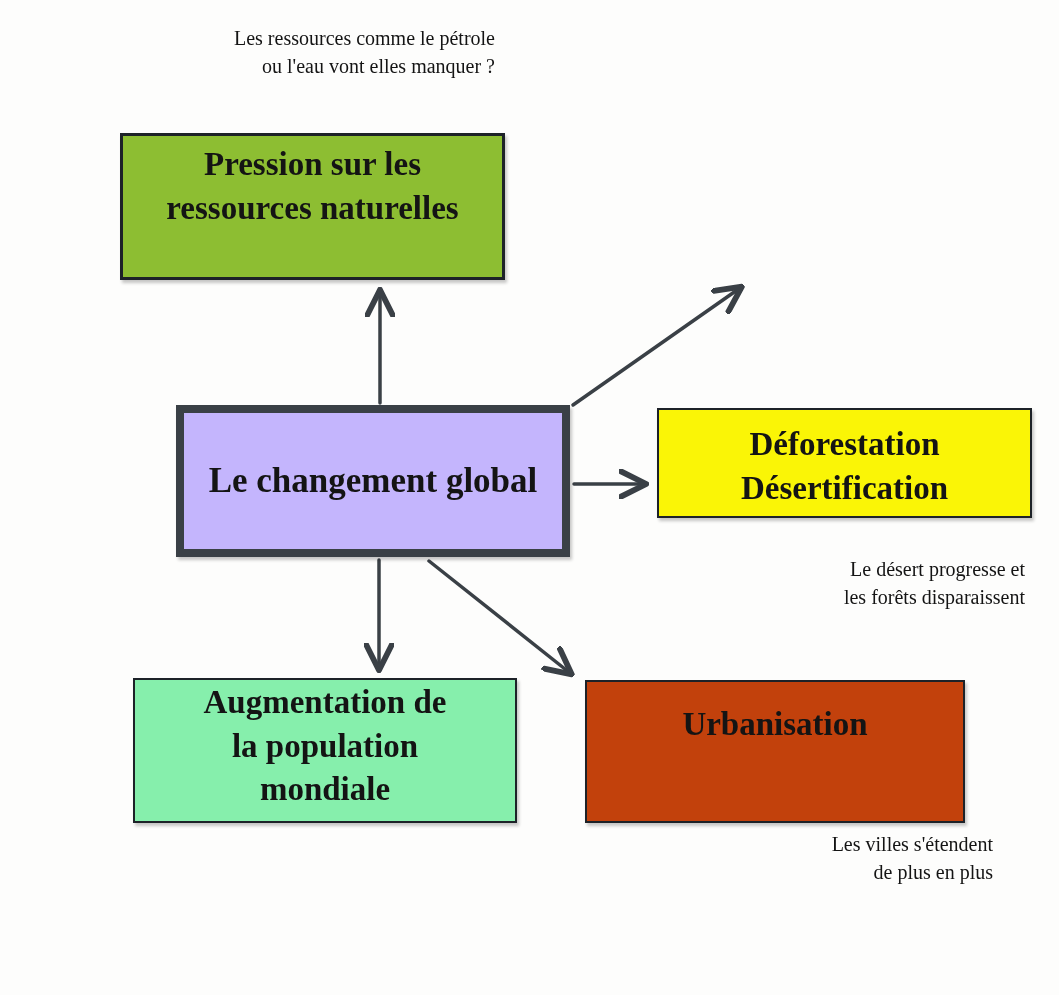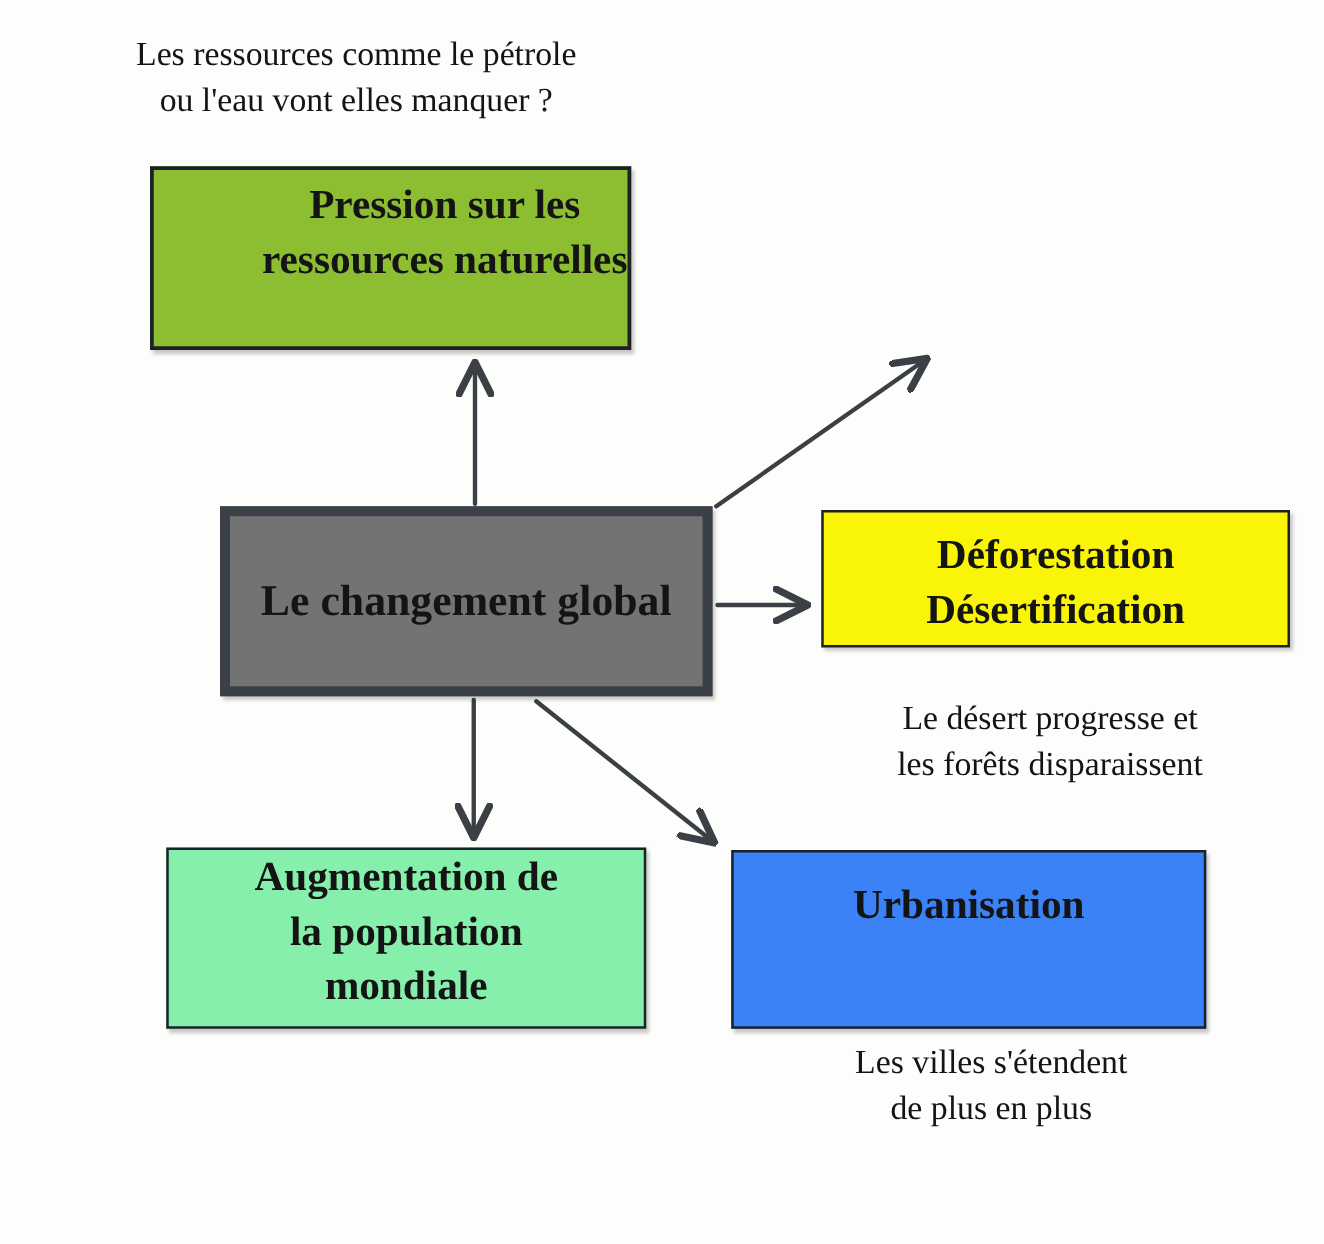--- a/index.html
+++ b/index.html
@@ -25,32 +25,32 @@
     justify-content: center;
     align-items: flex-start;
     border: 3px solid #1d2228;
     box-shadow: 2px 3px 3px rgba(0,0,0,0.22);
     font-weight: bold;
     font-size: 33px;
     line-height: 1.32;
     text-align: center;
     white-space: pre-line;
   }
-  .node-pression      { left: 120px; top: 133px; width: 385px; height: 147px; padding-top: 7px; justify-content: flex-end; }
+  .node-pression      { left: 120px; top: 133px; width: 385px; height: 147px; padding-top: 7px; }
   .node-climat        { left: 573px; top: 130px; width: 387px; height: 145px; padding-top: 19px; }
   .node-center        { left: 176px; top: 405px; width: 394px; height: 152px;
                         border: 8px solid #3a4046; background-color: #f4f2ef;
                         align-items: center; font-size: 35px; padding-top: 0; }
   .node-deforestation { left: 657px; top: 408px; width: 375px; height: 110px; padding-top: 13px; border-width: 2px; }
   .node-population    { left: 133px; top: 678px; width: 384px; height: 145px; padding-top: 1px; border-width: 2px; }
   .node-urbanisation  { left: 585px; top: 680px; width: 380px; height: 143px; padding-top: 21px; border-width: 2px; }
   .caption {
     position: absolute;
-    text-align: center;
-    font-size: 27px;
+    text-align: right;
+    font-size: 20px;
     line-height: 1.38;
     white-space: pre-line;
   }
   .caption-pression      { left: 75px;  top: 25px;  width: 420px; }
   .caption-climat        { left: 555px; top: 32px;  width: 390px; }
   .caption-deforestation { left: 655px; top: 556px; width: 370px; }
   .caption-population    { left: 110px; top: 831px; width: 420px; }
   .caption-urbanisation  { left: 593px; top: 831px; width: 400px; }
 </style>
 </head>
@@ -79,32 +79,32 @@
       <line x1="429" y1="561" x2="570" y2="673" marker-end="url(#ah)"></line>
     </g>
   </svg>
 
   <div class="node node-pression" style="background-color: rgb(141, 190, 50);">
     <span>Pression sur les
 ressources naturelles</span>
   </div>
 
 
-  <div class="node node-center" style="background-color: #737373;">
+  <div class="node node-center" style="background-color: #c4b5fd;">
     <span>Le changement global</span>
   </div>
 
   <div class="node node-deforestation" style="background-color: rgb(250, 245, 6);">
     <span>Déforestation
 Désertification</span>
   </div>
 
   <div class="node node-population" style="background-color: #86efac;">
     <span>Augmentation de
 la population
 mondiale</span>
   </div>
 
-  <div class="node node-urbanisation" style="background-color: #3b82f6;">
+  <div class="node node-urbanisation" style="background-color: #c2410c;">
     <span>Urbanisation</span>
   </div>
 
 </div>
 
 </body></html>

